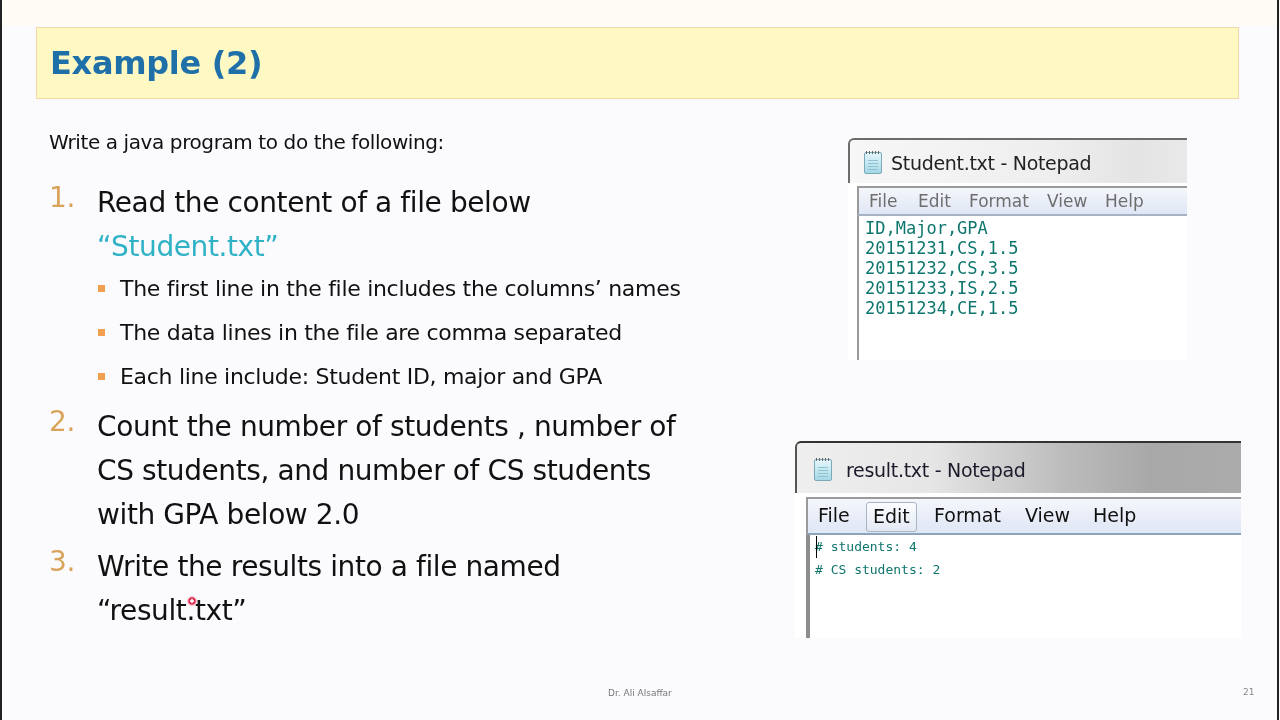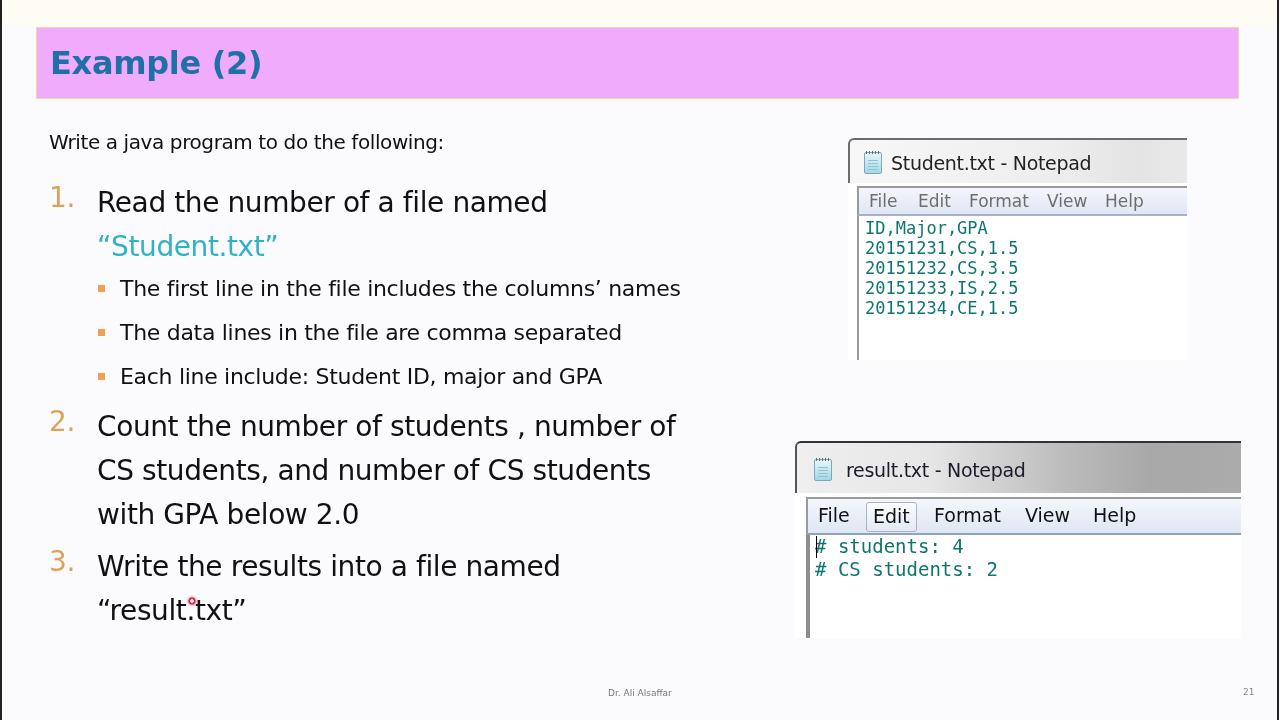--- a/index.html
+++ b/index.html
@@ -21,21 +21,21 @@
     .frame-right {
       position: absolute; right: 1px; top: 0; width: 2px; height: 720px; background: #222;
     }
     .top-band {
       position: absolute; left: 2px; top: 0; width: 1275px; height: 26px; background: #fffcf5;
     }
     .title-box {
       position: absolute;
       left: 36px; top: 27px;
       width: 1203px; height: 72px;
-      background: #f0abfc;
+      background: #fef9c3;
       border: 1px solid #f3d7a8;
       box-sizing: border-box;
     }
     .title-text {
       position: absolute;
       left: 13px; top: 16px;
       font-family: "DejaVu Sans", sans-serif;
       font-weight: bold;
       font-size: 32px;
       color: #1f6fa8;
@@ -172,21 +172,21 @@
       height: 52px;
       background: linear-gradient(90deg, #efefef 0%, #e6e6e6 30%, #bcbcbc 60%, #a8a8a8 80%, #ababab 100%);
       border-top-color: #333;
       border-left-color: #555;
     }
     #np2 .np-icon { left: 17px; top: 16px; }
     #np2 .np-title { left: 49px; top: 16px; font-size: 19px; color: #1a1a2a; letter-spacing: -0.3px; }
     #np2 .np-menubar { left: 11px; top: 56px; right: 0; height: 38px; color: #111; font-size: 19px; border-bottom-color: #8fa3bd; }
     #np2 .np-menu { top: 5px; }
     #np2 .np-menu.active { top: 3px; height: 30px; padding: 2px 6px 0 6px; }
-    #np2 .np-content { left: 11px; top: 94px; right: 0; bottom: 0; padding: 0 0 0 5px; font-size: 19px; line-height: 23px; border-left: 4px solid #8d8d8d; }
+    #np2 .np-content { left: 11px; top: 94px; right: 0; bottom: 0; padding: 0 0 0 5px; font-size: 13px; line-height: 23px; border-left: 4px solid #8d8d8d; }
     .text-caret {
       display: inline-block; width: 1px; height: 22px; background: #000;
       position: absolute; left: 6px; top: 1px;
     }
 
     .footer-author {
       position: absolute; left: 608px; top: 688px;
       font-size: 9px; color: #777;
       font-family: "DejaVu Sans", sans-serif;
     }
@@ -205,21 +205,21 @@
 
 <div class="title-box">
   <div class="title-text">Example (2)</div>
 </div>
 
 <div class="body-text intro">Write a java program to do the following:</div>
 
 <div class="num-item" style="top:181px;">
   <span class="num-label">1.</span>
   <div class="num-content">
-    <span class="line">Read the number of a file named</span>
+    <span class="line">Read the content of a file below</span>
     <span class="line teal">“Student.txt”</span>
   </div>
 </div>
 
 <div class="sub-item" style="top:276px;">
   <span class="sub-bullet"></span>
   <span class="sub-text">The first line in the file includes the columns’ names</span>
 </div>
 <div class="sub-item" style="top:320px;">
   <span class="sub-bullet"></span>

